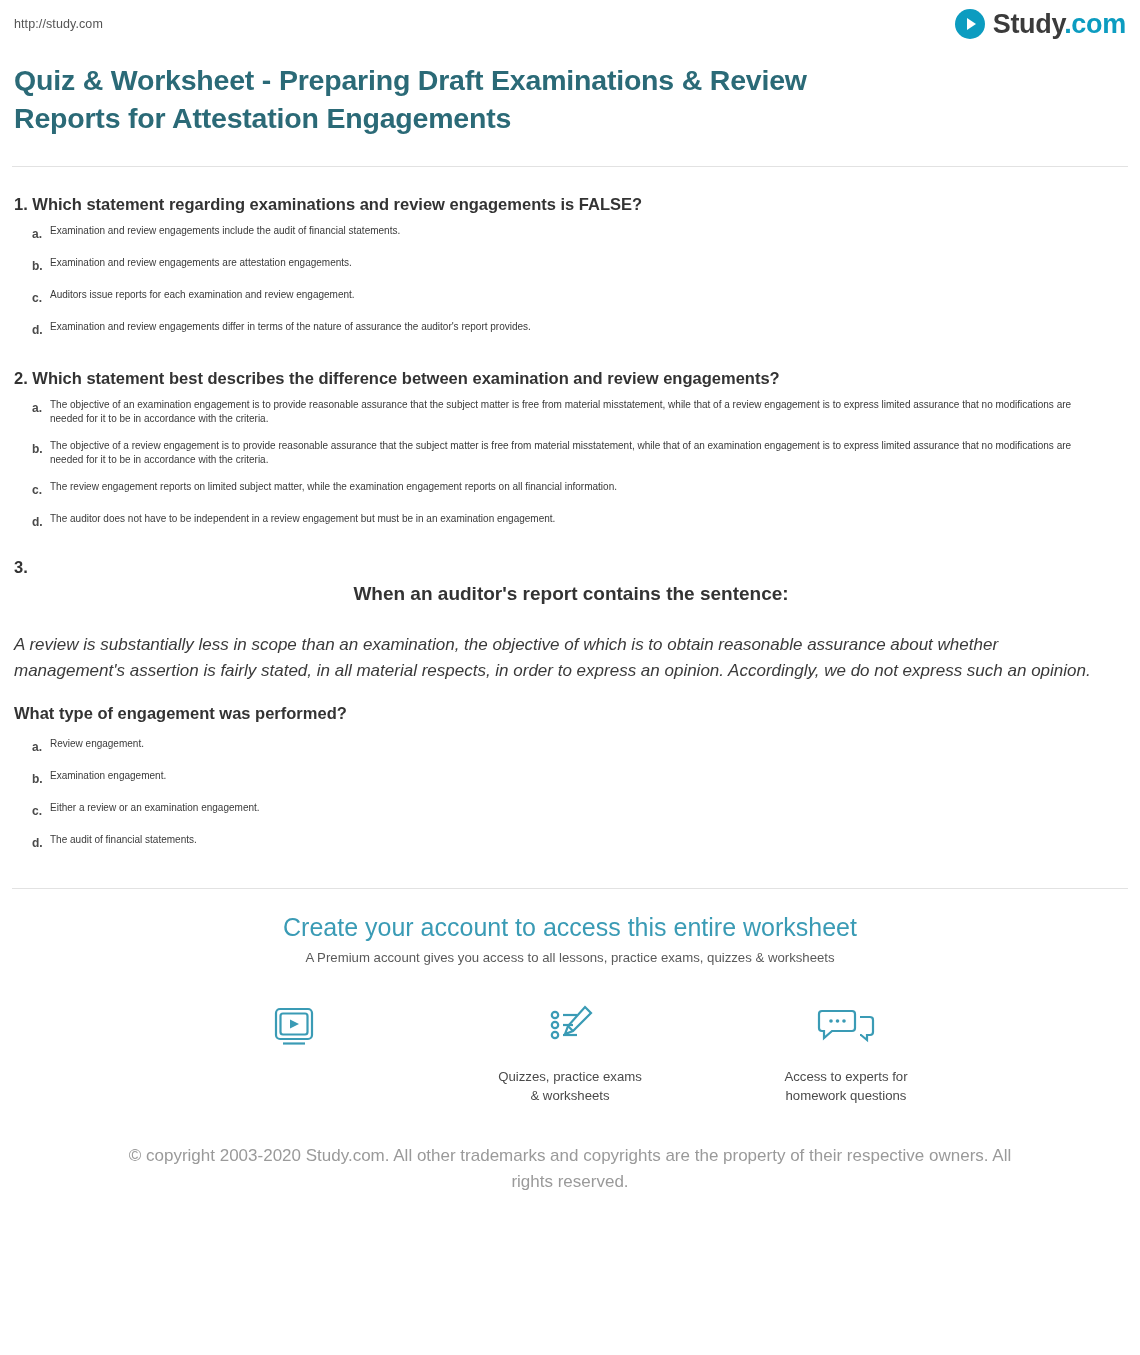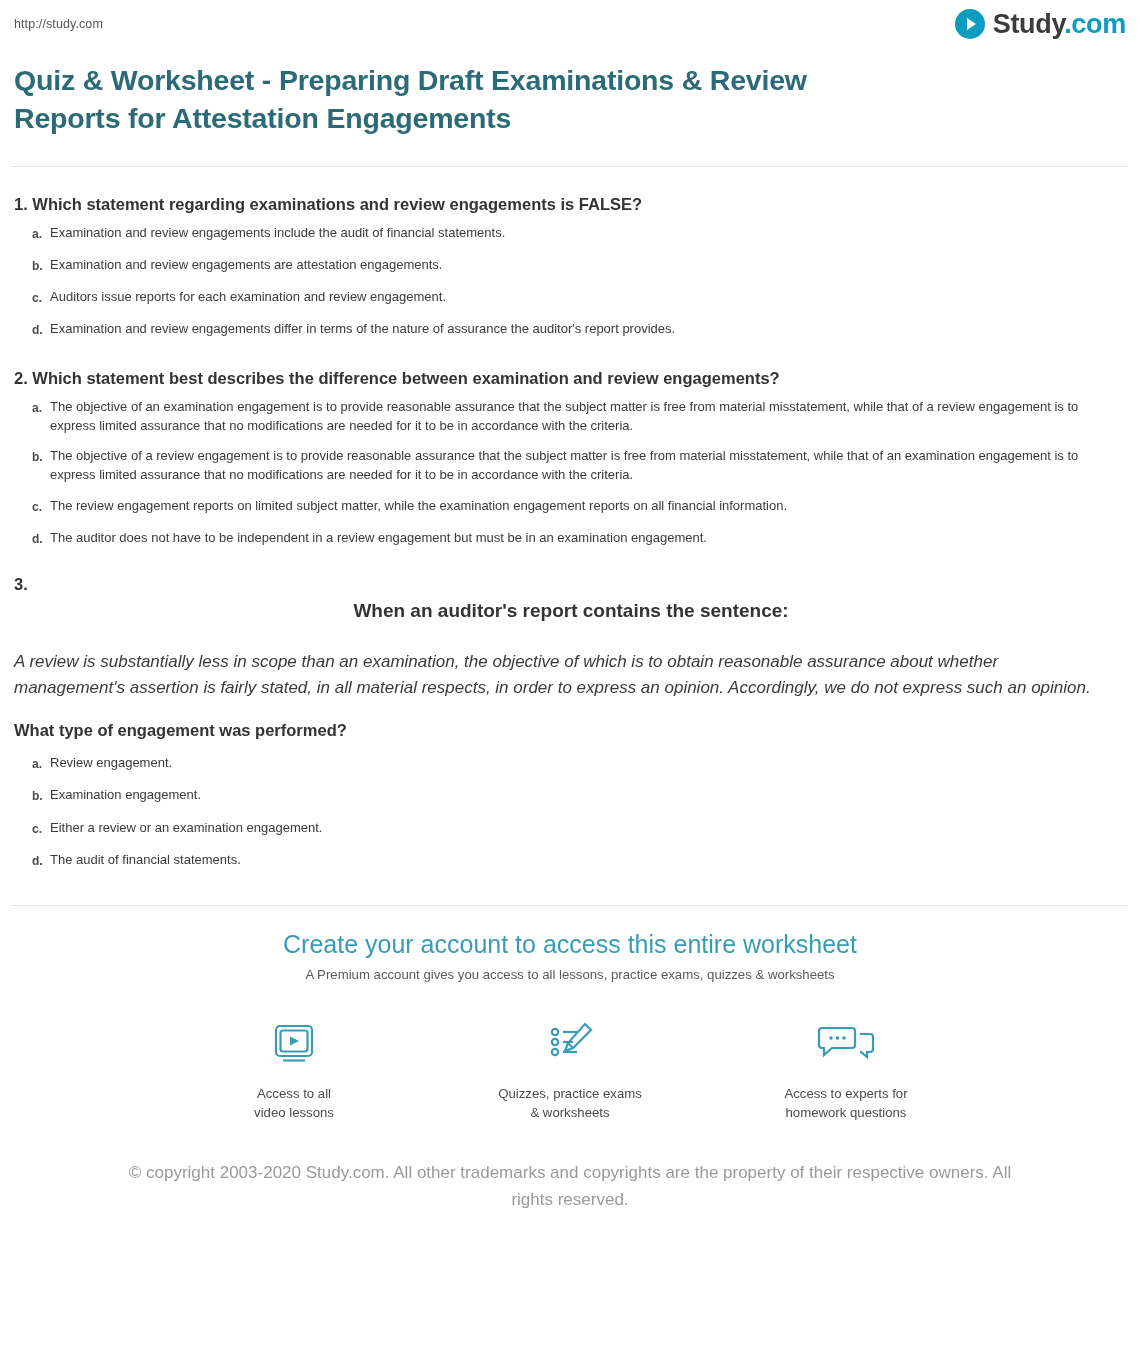--- a/index.html
+++ b/index.html
@@ -107,21 +107,21 @@
     flex: 0 0 38px;
     font-size: 12px;
     font-weight: bold;
     color: #4a4a4a;
     padding-left: 20px;
     box-sizing: border-box;
     line-height: 1.6;
     padding-top: 1px;
   }
   .ans-text {
-    font-size: 13px;
+    font-size: 10px;
     color: #3a3a3a;
     line-height: 1.45;
     max-width: 1055px;
   }
   
   .q3-num {
     font-size: 16.5px;
     font-weight: bold;
     color: #333;
     margin: 0 0 2px 2px;
@@ -294,22 +294,20 @@
 
       <div class="feature">
         <div class="feature-icon">
           <svg width="54" height="46" viewBox="0 0 54 46" fill="none" stroke="#3a9bb5" stroke-width="2.2">
             <rect x="9" y="6" width="36" height="30" rx="4"></rect>
             <rect x="13.5" y="10.5" width="27" height="21" rx="2.5"></rect>
             <path d="M23 16.5 L32 21 L23 25.5 Z" fill="#3a9bb5" stroke="none"></path>
             <line x1="16" y1="40.5" x2="38" y2="40.5"></line>
           </svg>
         </div>
-        <div class="feature-label" style="white-space:pre-line">Access to all
-video lessons</div>
       </div>
 
       <div class="feature">
         <div class="feature-icon">
           <svg width="54" height="46" viewBox="0 0 54 46" fill="none" stroke="#3a9bb5" stroke-width="2.2">
             <circle cx="12" cy="12" r="3.2"></circle>
             <circle cx="12" cy="22" r="3.2"></circle>
             <circle cx="12" cy="32" r="3.2"></circle>
             <line x1="20" y1="12" x2="34" y2="12"></line>
             <line x1="20" y1="22" x2="30" y2="22"></line>

